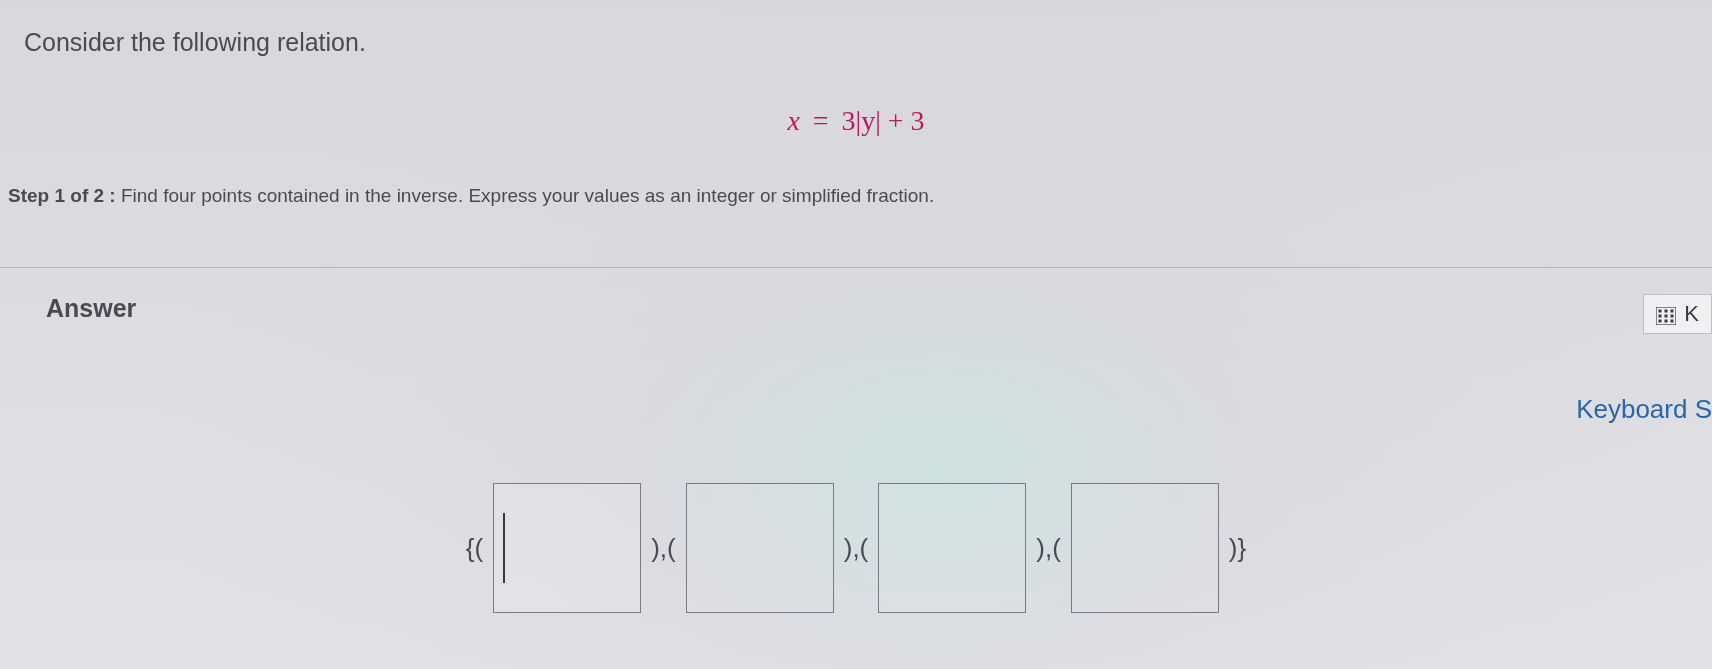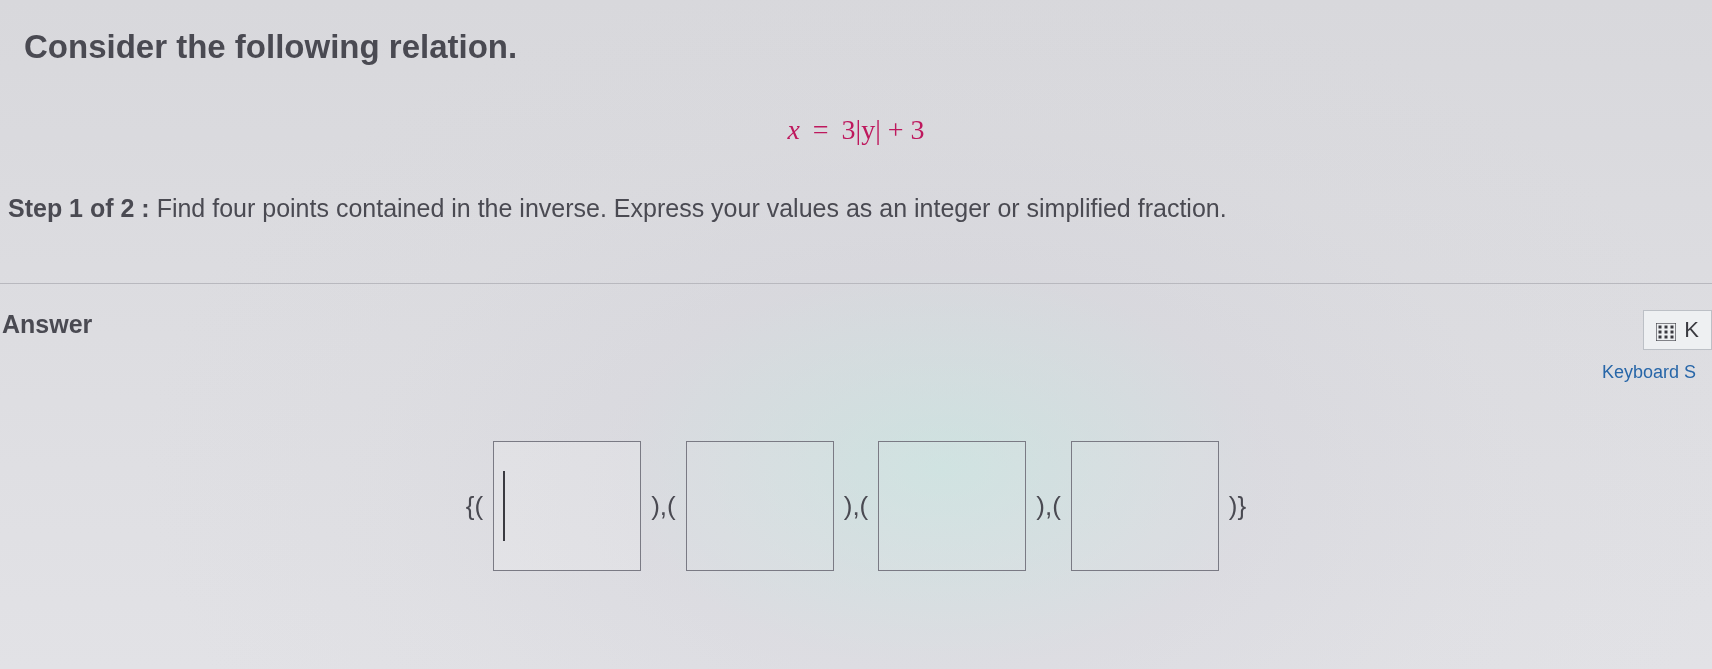--- a/index.html
+++ b/index.html
@@ -12,55 +12,56 @@
       height: 669px;
       font-family: Arial, Helvetica, sans-serif;
       background: radial-gradient(ellipse 800px 500px at 55% 70%, rgba(180, 230, 220, 0.4) 0%, rgba(200, 200, 210, 0.2) 40%, rgba(210, 210, 215, 0.1) 70%, transparent 100%),
                   linear-gradient(to bottom, #d8d8dc, #e2e2e6);
       position: relative;
       overflow: hidden;
       color: #4a4a52;
     }
     .prompt {
       padding: 28px 0 0 24px;
-      font-size: 33px;
-      font-weight: 700;
+      font-size: 25px;
+      font-weight: 400;
     }
     .equation {
       text-align: center;
       margin-top: 48px;
       font-size: 28px;
       font-style: italic;
       font-family: 'Times New Roman', serif;
       color: #be185d;
     }
     .step {
       margin-top: 48px;
       padding-left: 8px;
-      font-size: 25px;
+      font-size: 19px;
     }
     .step .bold {
       font-weight: 700;
     }
     .divider {
       margin-top: 60px;
       border: none;
       border-top: 1px solid #b8b8be;
     }
     .answer-row {
       display: flex;
       justify-content: space-between;
       align-items: flex-start;
       margin-top: 26px;
       padding-left: 2px;
     }
     .answer-label {
       font-size: 25px;
       font-weight: 700;
       color: #4a4a52;
+      margin-left: 44px;
     }
     .right-controls {
       display: flex;
       flex-direction: column;
       align-items: flex-end;
       gap: 12px;
       padding-right: 0;
     }
     .keypad-btn {
       display: flex;
@@ -73,23 +74,24 @@
       color: #3a3a40;
       cursor: pointer;
     }
     .keypad-icon {
       width: 20px;
       height: 18px;
       display: inline-block;
     }
     .keyboard-link {
       color: #2766a8;
-      font-size: 18px;
+      font-size: 26px;
       cursor: pointer;
-      padding-right: 16px;
+      padding-right: 0;
+      margin-top: 48px;
     }
     .input-row {
       display: flex;
       justify-content: center;
       align-items: center;
       margin-top: 58px;
       gap: 0;
     }
     .brace, .paren, .comma-paren {
       font-size: 26px;

